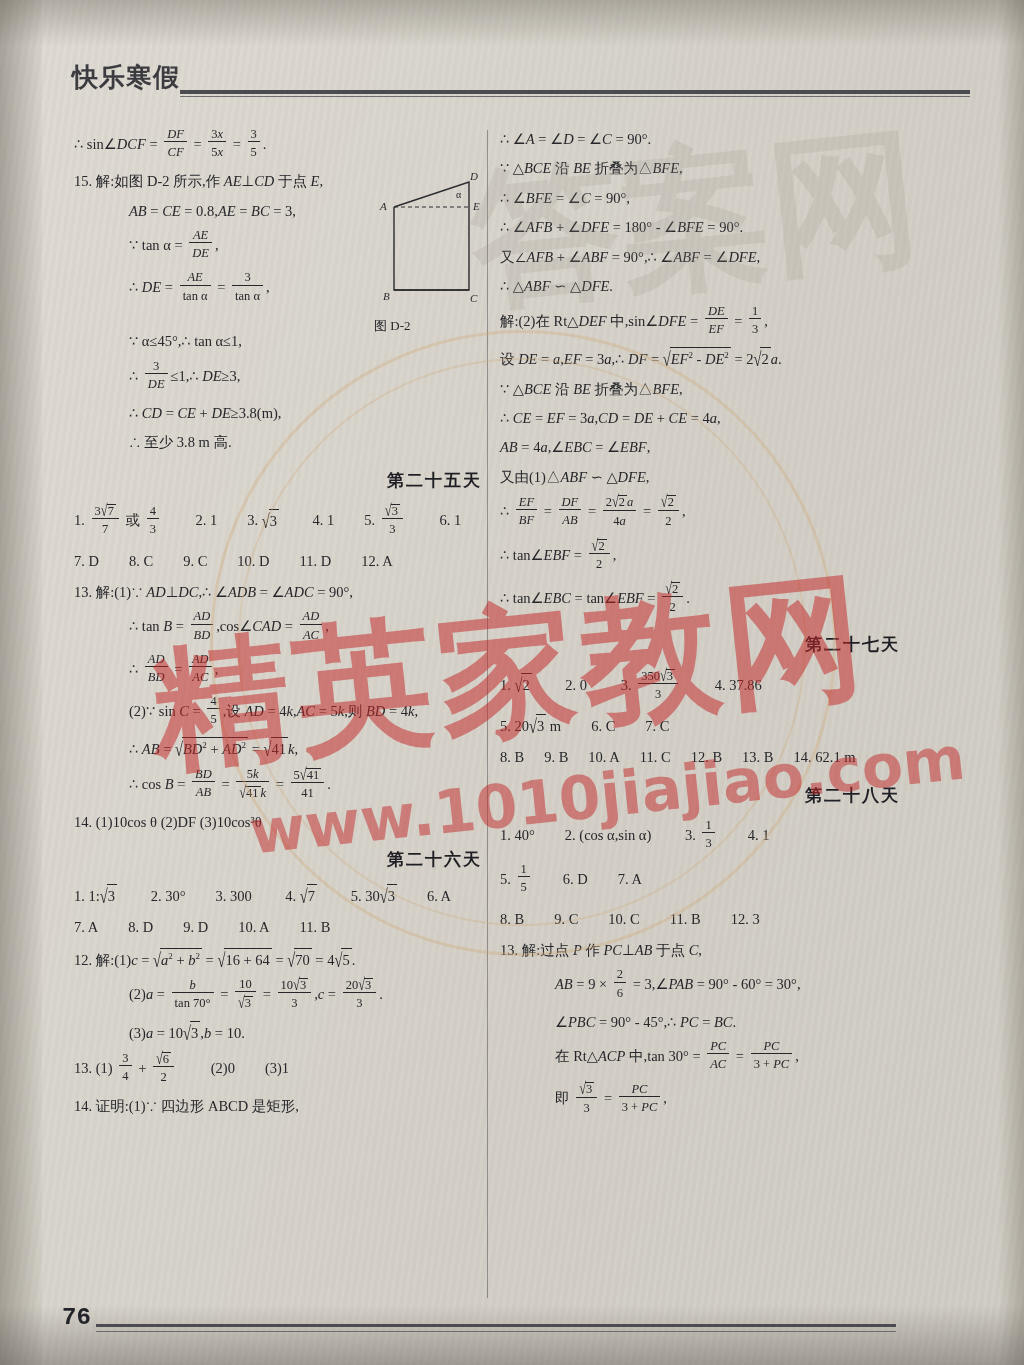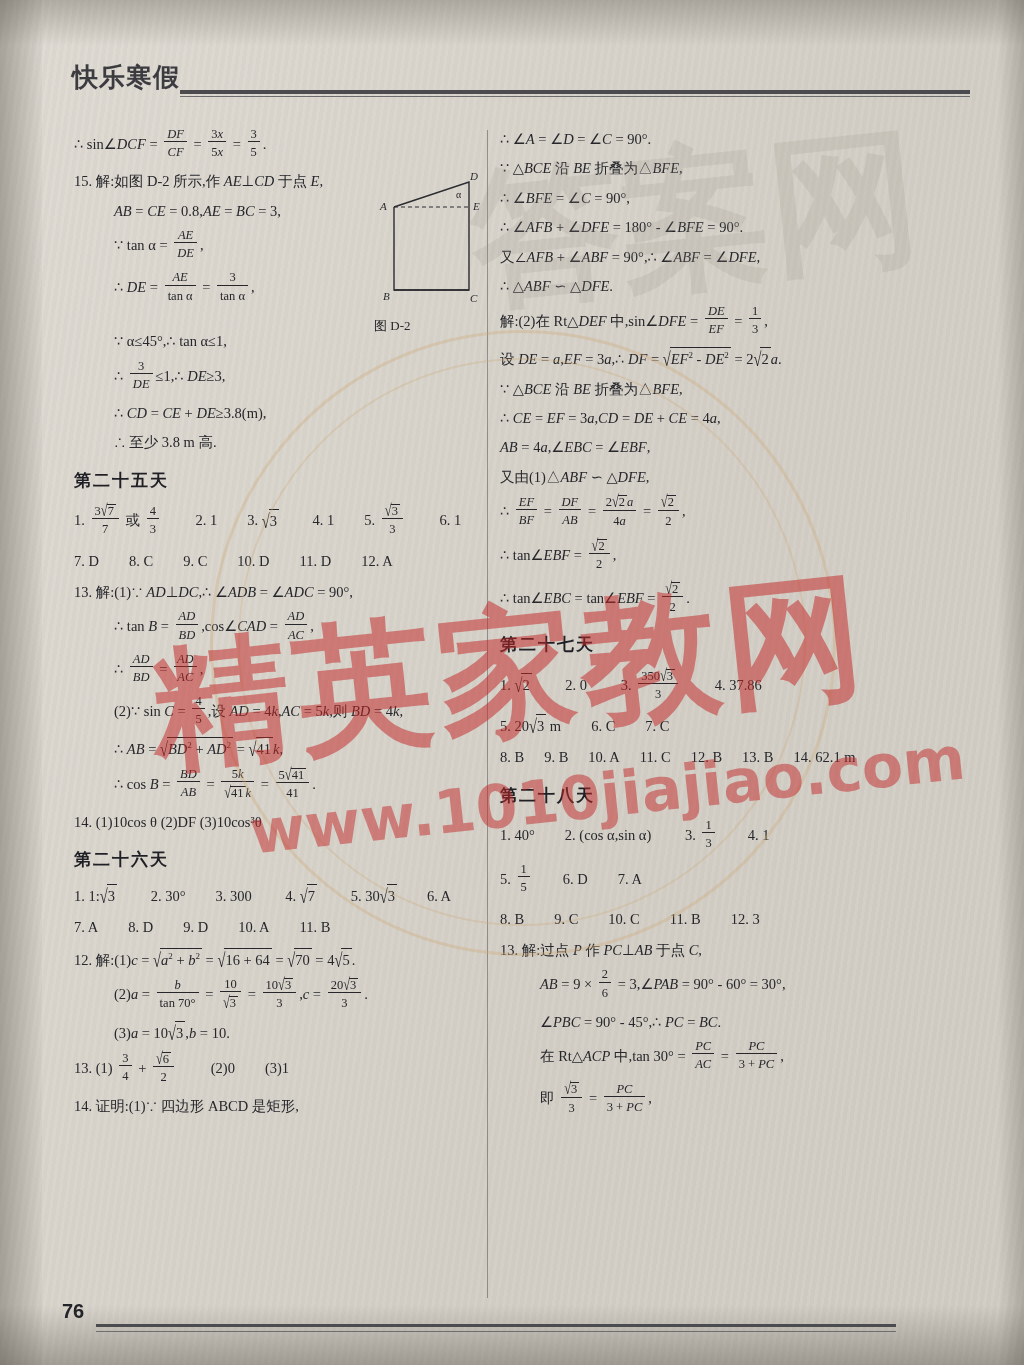--- a/index.html
+++ b/index.html
@@ -61,23 +61,23 @@
     position:absolute;top:128px;
     font-size:14.5px;color:#26262b;line-height:1.55;
   }
   .col-left{left:74px;width:408px;}
   .col-right{left:500px;width:400px;}
   .divider{
     position:absolute;left:487px;top:130px;width:1px;height:1168px;
     background:rgba(60,60,65,0.45);
   }
   .line{margin:0 0 7px 0;white-space:nowrap;}
-  .ind2{margin-left:40px;}
+  .ind2{margin-left:55px;}
   .daytitle{
-    text-align:left;font-weight:bold;font-size:17px;
+    text-align:right;font-weight:bold;font-size:17px;
     margin:14px 0 10px 0;letter-spacing:2px;color:#1f1f25;
   }
   .ans-row{margin:0 0 9px 0;}
   .sp{display:inline-block;width:20px;}
   .sp2{display:inline-block;width:30px;}
   i,.it{font-style:italic;}
   .frac{
     display:inline-block;vertical-align:middle;text-align:center;
     margin:0 3px;line-height:1.05;font-size:12.5px;
   }
@@ -89,22 +89,22 @@
   .radsign{display:inline-block;transform:scaleY(1.35);}
   sup{font-size:9px;}
   
   .figure-wrap{
     position:absolute;left:300px;top:2px;width:110px;height:150px;
   }
   .figcap{
     position:absolute;left:300px;top:146px;width:110px;font-size:13px;
   }
   .pagenum{
-    position:absolute;left:62px;bottom:42px;font-size:20px;font-weight:bold;color:#23232a;
-    font-family:Liberation Sans, sans-serif;
+    position:absolute;left:62px;bottom:34px;font-size:24px;font-weight:bold;color:#23232a;
+    font-family:Liberation Mono, monospace;
   }
   .foot-rule{
     position:absolute;left:96px;bottom:38px;width:800px;height:3px;background:#4b4b50;
   }
   .foot-rule2{
     position:absolute;left:96px;bottom:33px;width:800px;height:1px;background:#6d6d70;
   }
 
   
   .wm{

